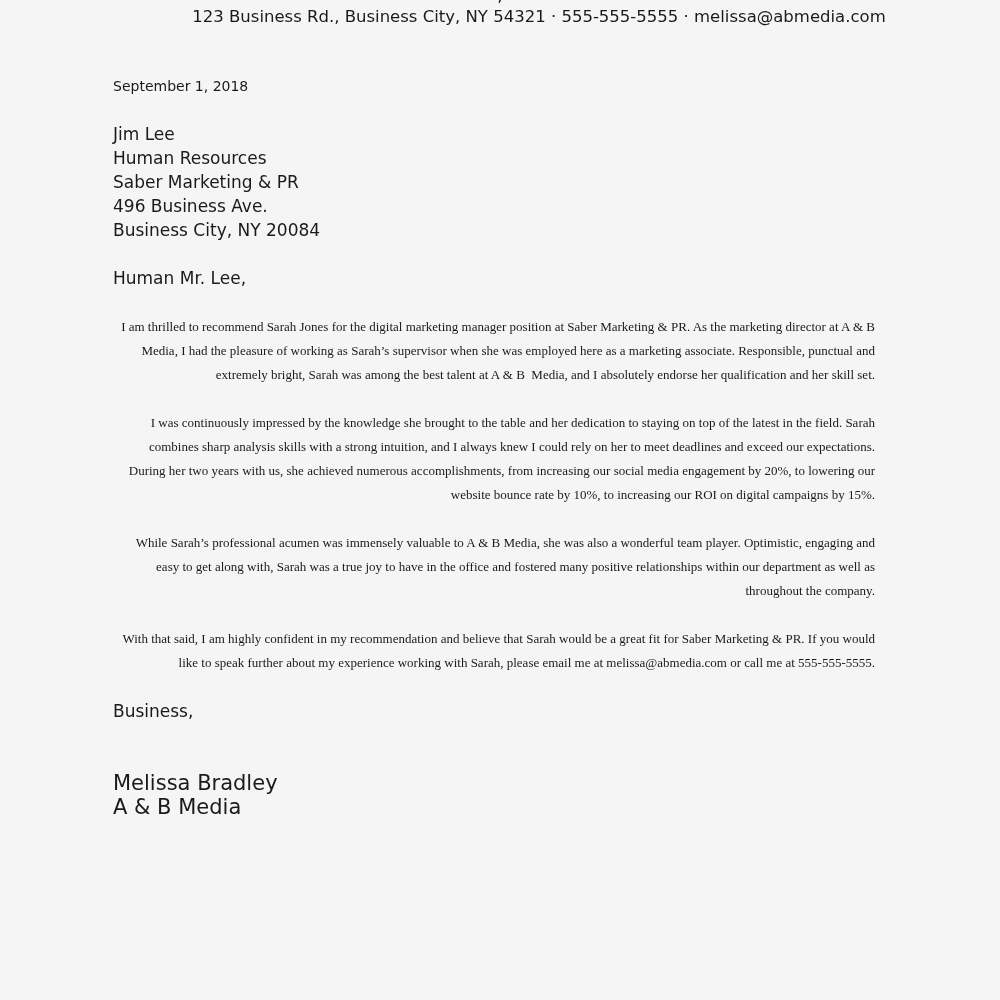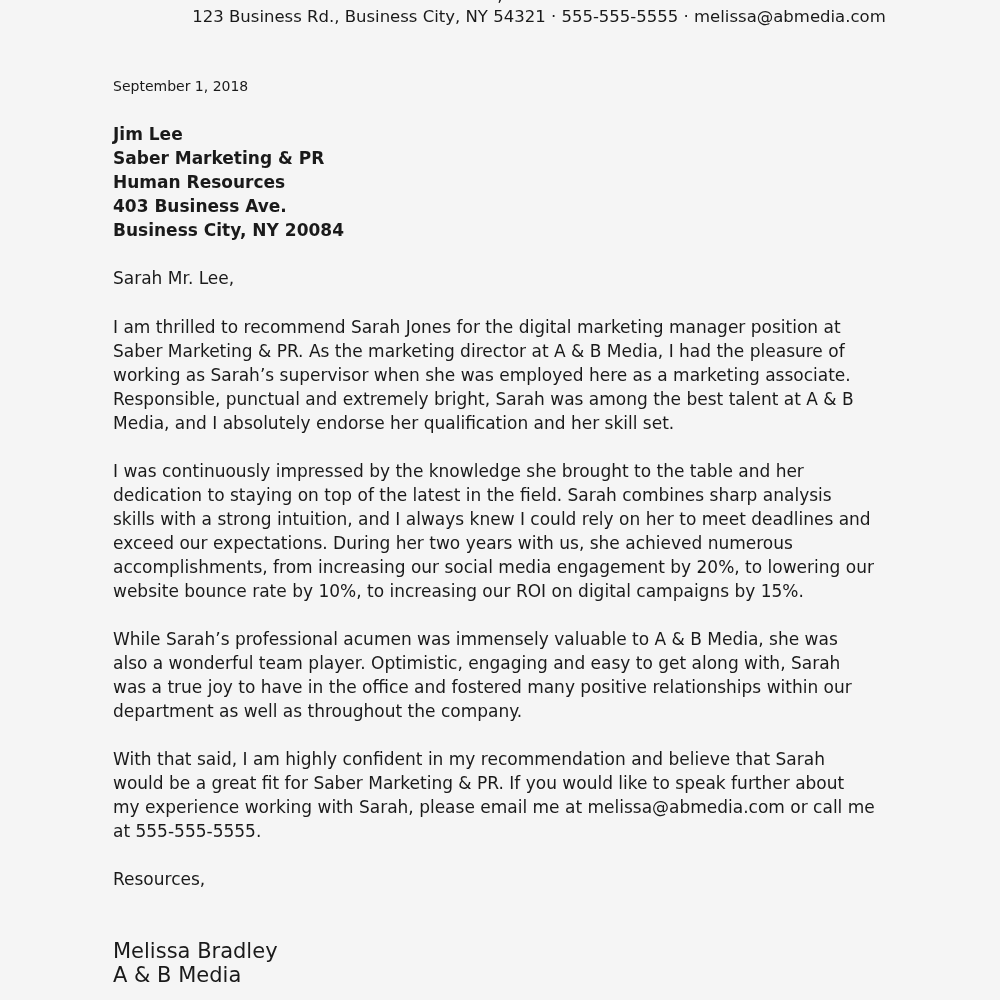--- a/index.html
+++ b/index.html
@@ -59,39 +59,39 @@
   }
 
   .date-line {
     font-size: 14px;
     line-height: 24px;
     margin: 0 0 24px 0;
   }
 
   .recipient {
     margin: 0 0 24px 0;
-    font-weight: bold;
   }
   .recipient div {
     font-size: 17px;
     line-height: 24px;
   }
 
   .salutation {
     font-size: 17px;
     line-height: 24px;
     margin: 0 0 25px 0;
   }
 
   .para {
-    font-size: 17px;
+    font-size: 13px;
     line-height: 24px;
     margin: 0 0 24px 0;
-    text-align: left;
+    text-align: right;
     white-space: pre-wrap;
+    font-family: Liberation Serif, serif;
   }
 
   .closing {
     font-size: 17px;
     line-height: 24px;
     margin: 0 0 0 0;
   }
 
   .sig-gap {
     height: 48px;
@@ -110,37 +110,37 @@
   <div class="clipped-top">,</div>
 
   <div class="letterhead">123 Business Rd., Business City, NY 54321 · 555-555-5555 · melissa@abmedia.com</div>
 
   <div class="body-col">
 
     <div class="date-line">September 1, 2018</div>
 
     <div class="recipient">
       <div>Jim Lee</div>
+      <div>Human Resources</div>
       <div>Saber Marketing &amp; PR</div>
-      <div>Human Resources</div>
-      <div>403 Business Ave.</div>
+      <div>496 Business Ave.</div>
       <div>Business City, NY 20084</div>
     </div>
 
-    <div class="salutation">Sarah Mr. Lee,</div>
+    <div class="salutation">Human Mr. Lee,</div>
 
     <p class="para">I am thrilled to recommend Sarah Jones for the digital marketing manager position at Saber Marketing &amp; PR. As the marketing director at A &amp; B Media, I had the pleasure of working as Sarah’s supervisor when she was employed here as a marketing associate. Responsible, punctual and extremely bright, Sarah was among the best talent at A &amp; B  Media, and I absolutely endorse her qualification and her skill set.</p>
 
     <p class="para">I was continuously impressed by the knowledge she brought to the table and her dedication to staying on top of the latest in the field. Sarah combines sharp analysis skills with a strong intuition, and I always knew I could rely on her to meet deadlines and exceed our expectations. During her two years with us, she achieved numerous accomplishments, from increasing our social media engagement by 20%, to lowering our website bounce rate by 10%, to increasing our ROI on digital campaigns by 15%.</p>
 
     <p class="para">While Sarah’s professional acumen was immensely valuable to A &amp; B Media, she was also a wonderful team player. Optimistic, engaging and easy to get along with, Sarah was a true joy to have in the office and fostered many positive relationships within our department as well as throughout the company.</p>
 
     <p class="para">With that said, I am highly confident in my recommendation and believe that Sarah would be a great fit for Saber Marketing &amp; PR. If you would like to speak further about my experience working with Sarah, please email me at melissa@abmedia.com or call me at 555-555-5555.</p>
 
-    <div class="closing">Resources,</div>
+    <div class="closing">Business,</div>
 
     <div class="sig-gap"></div>
 
     <div class="signature">
       <div>Melissa Bradley</div>
       <div>A &amp; B Media</div>
 
     </div>
 
   </div>

